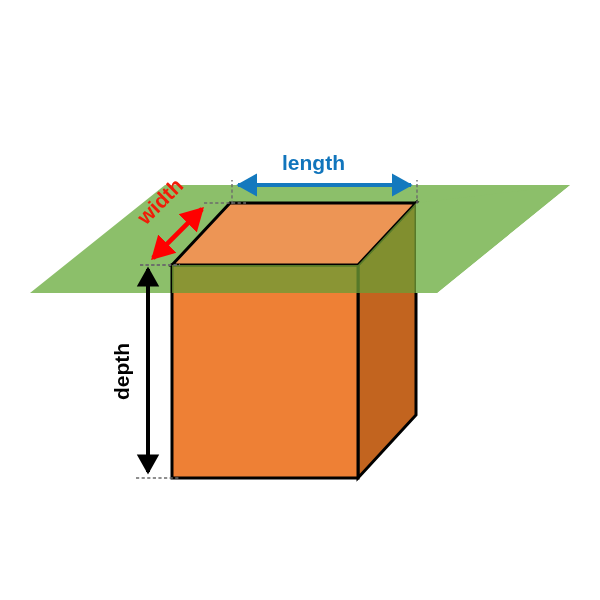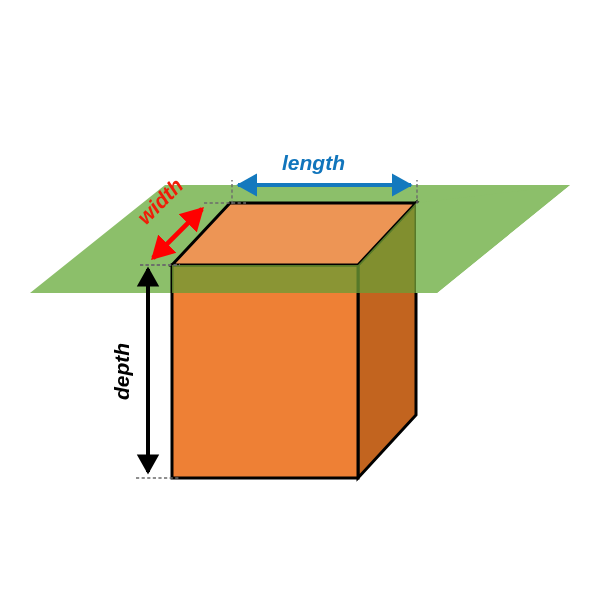--- a/index.html
+++ b/index.html
@@ -11,21 +11,20 @@
     width: 600px;
     height: 600px;
     font-family: "Liberation Sans", sans-serif;
     overflow: hidden;
   }
   #stage {
     position: relative;
     width: 496px;
     height: 600px;
     background: #ffffff;
-    font-style: italic;
   }
   #figure {
     position: absolute;
     left: 0;
     top: 0;
     width: 600px;
     height: 600px;
   }
   .lbl {
     position: absolute;

